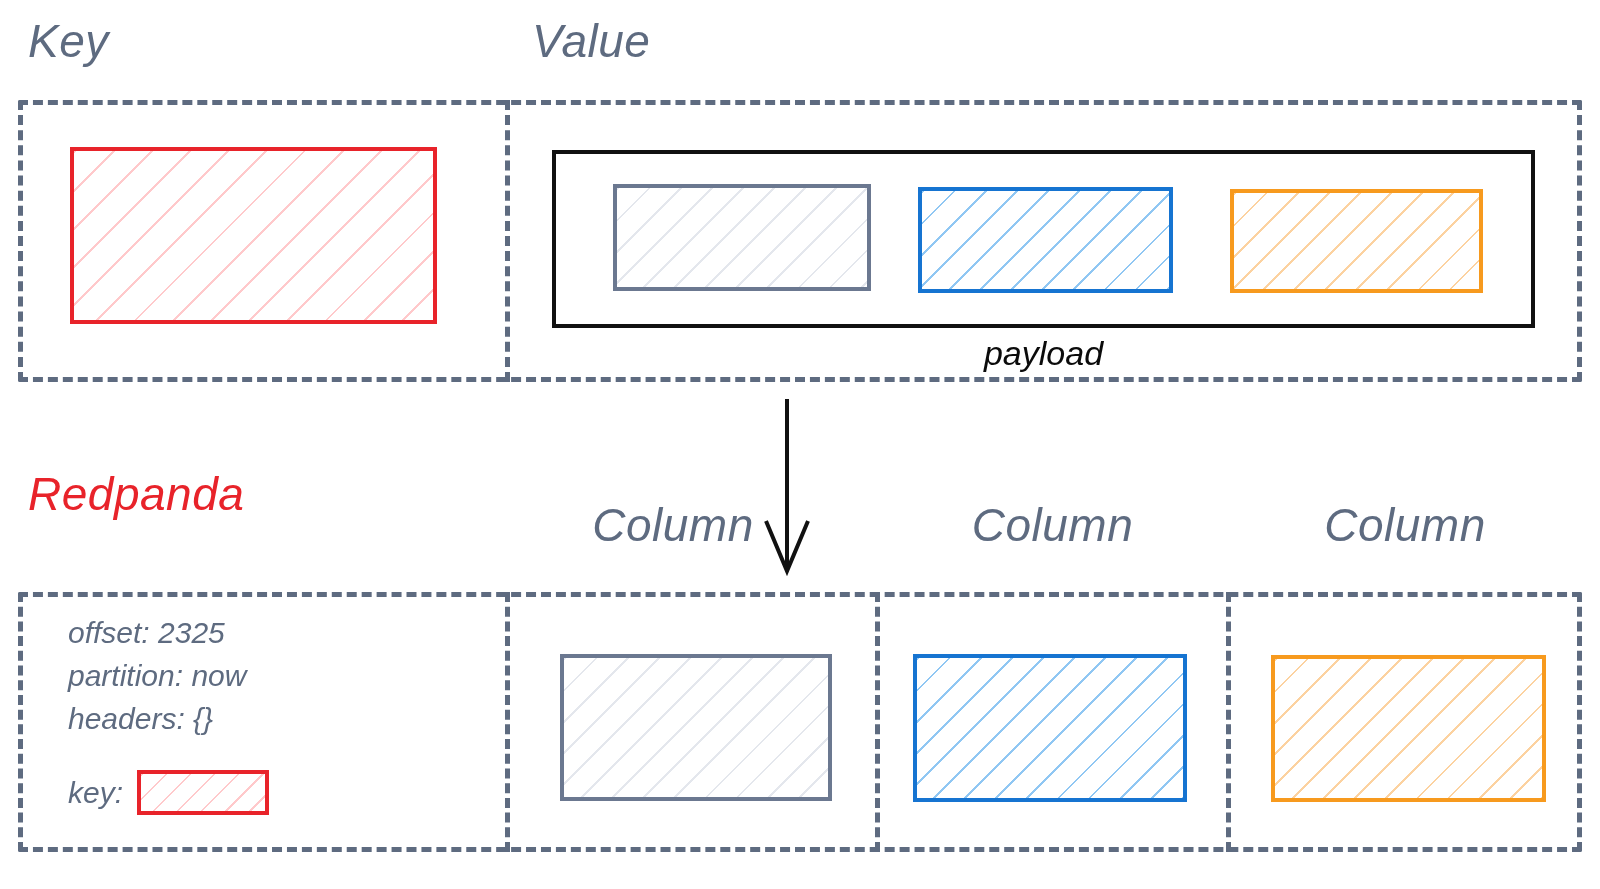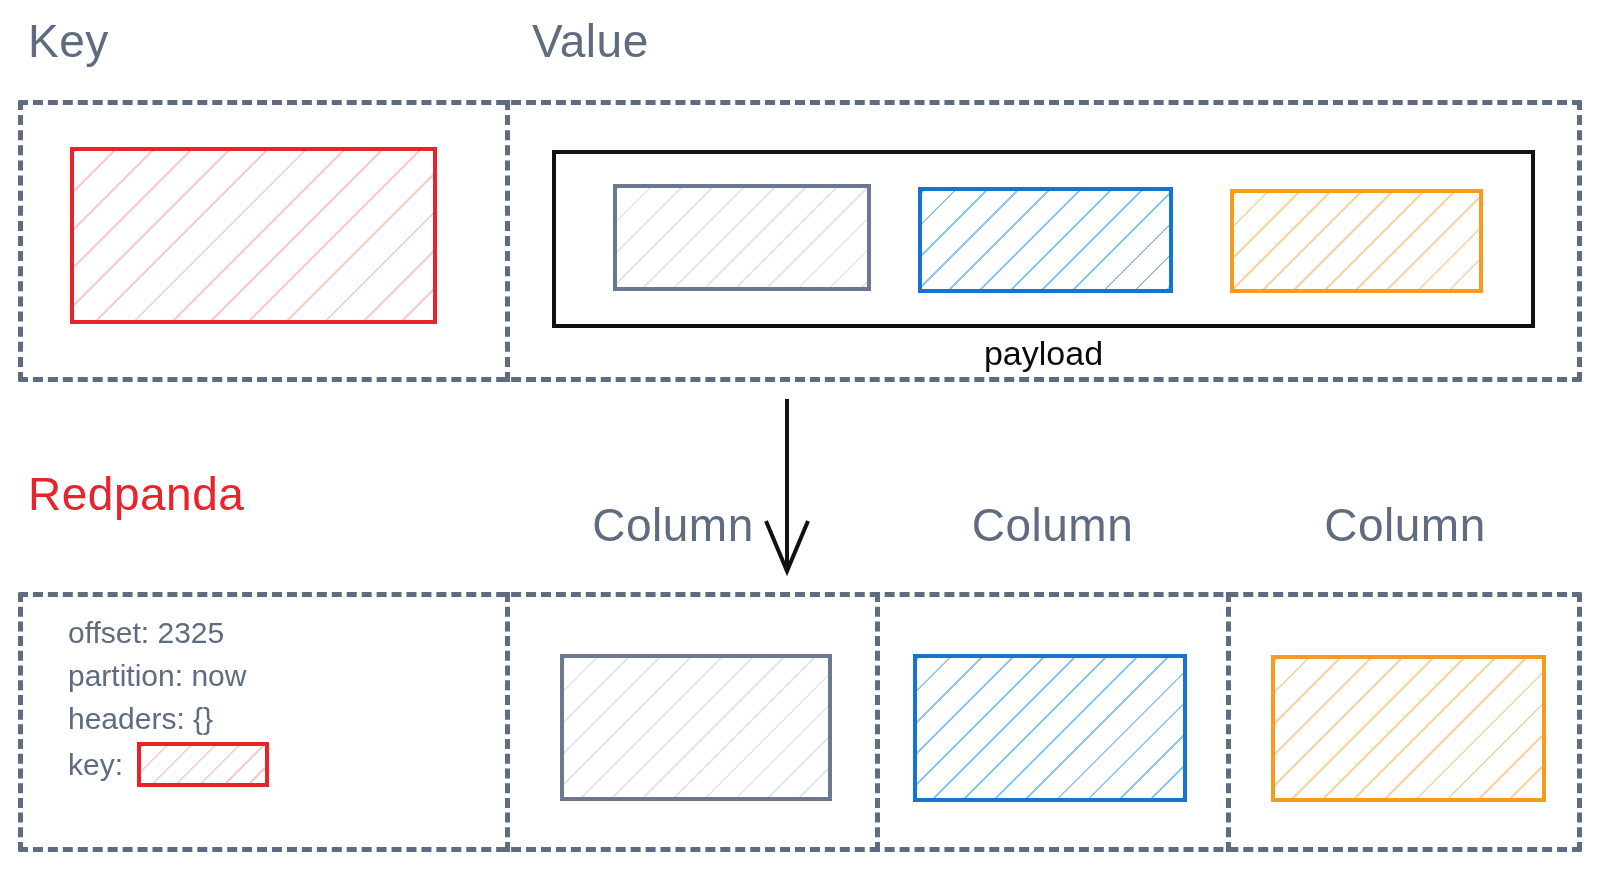--- a/index.html
+++ b/index.html
@@ -11,20 +11,21 @@
     --blue-border:#1674d1;
     --blue-hatch:#90c7f3;
     --orange-border:#f79a1e;
     --orange-hatch:#fcd2a0;
     --arrow-black:#111111;
   }
   html,body{margin:0;padding:0;background:#ffffff;}
   .canvas{
     position:relative;width:1600px;height:889px;background:#ffffff;overflow:hidden;
     font-family:"Liberation Sans","DejaVu Sans",sans-serif;
+    font-style:italic;
   }
   .abs{position:absolute;box-sizing:border-box;}
   .section-label{
     font-size:46px;color:var(--slate);letter-spacing:0.5px;white-space:nowrap;
   }
   .red-label{color:var(--red);}
   .dashed-box{
     border:5px dashed var(--slate);border-radius:2px;background:transparent;
   }
   .dashed-divider{
@@ -56,21 +57,21 @@
   .payload-frame{
     border:4px solid var(--arrow-black);background:#ffffff;
   }
   .payload-caption{
     font-size:34px;color:#0b0b0b;text-align:center;
   }
   .record-text{
     color:var(--slate);font-size:30px;line-height:43px;white-space:nowrap;
   }
   .record-line{height:43px;}
-  .key-row{display:flex;align-items:center;gap:14px;height:49px;}
+  .key-row{display:flex;align-items:center;gap:14px;height:49px;margin-top:28px;}
   .key-chip{width:132px;height:45px;}
   .col-label{text-align:center;}
 </style>
 </head>
 <body>
 
 <div class="canvas">
 
   <div class="abs section-label" style="left:28px;top:14px;">Key</div>
   <div class="abs section-label" style="left:532px;top:14px;">Value</div>

